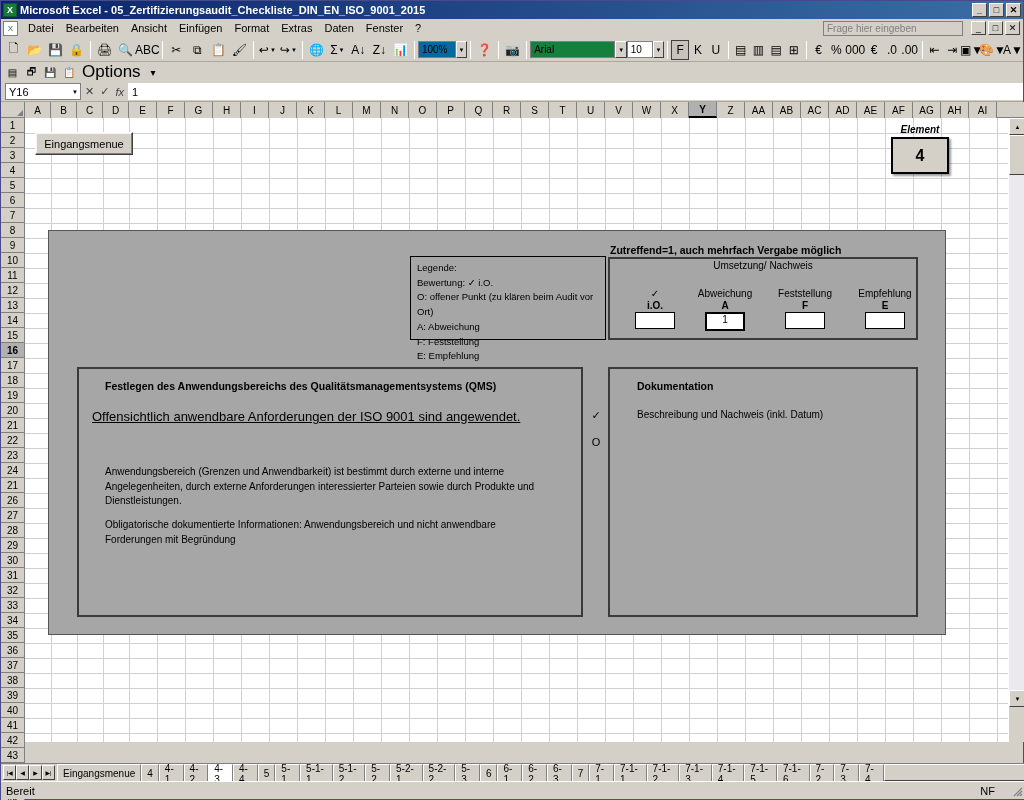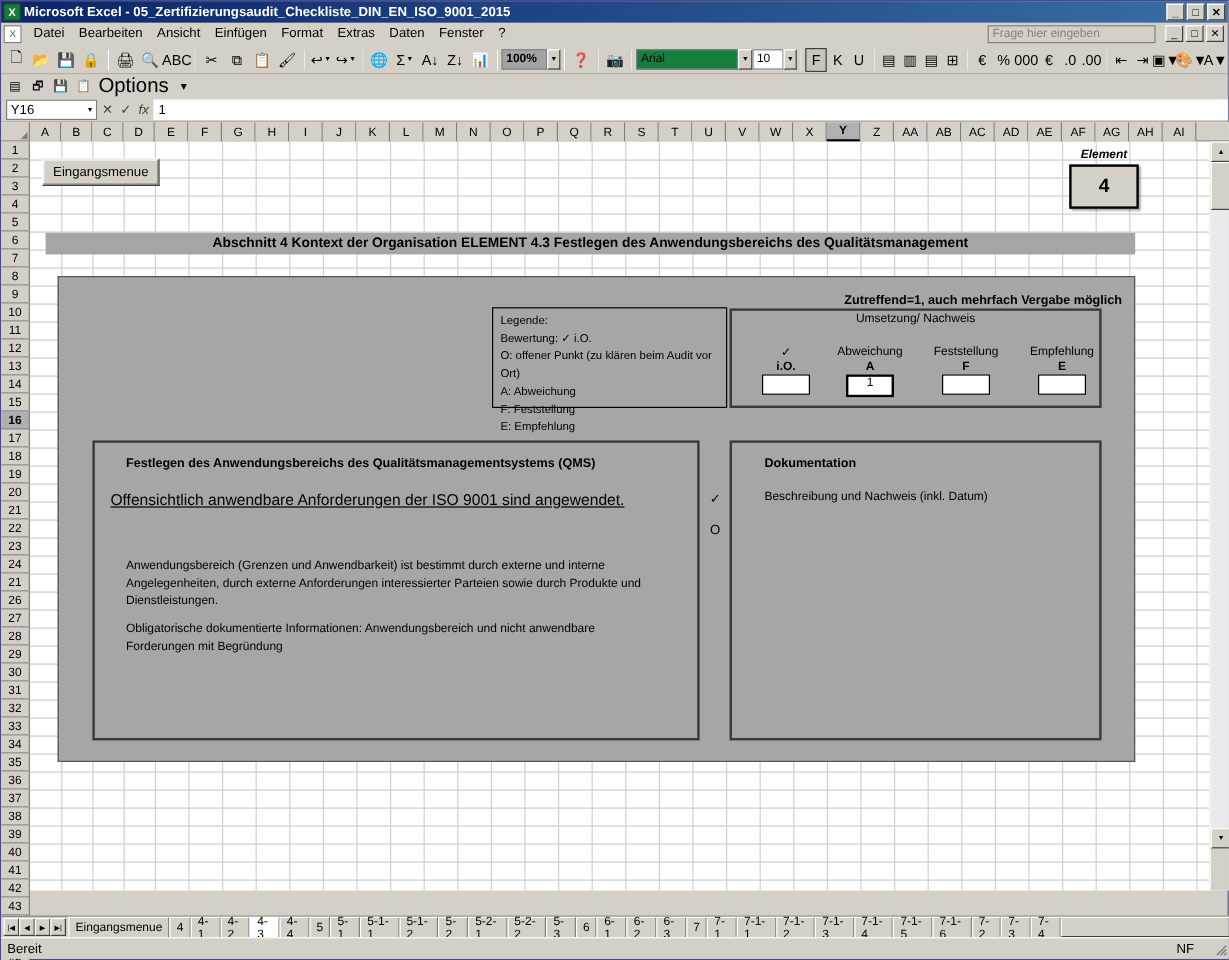--- a/index.html
+++ b/index.html
@@ -86,23 +86,23 @@
             border-right: 1px solid #fff; }
   .tbtn {
     min-width: 21px; height: 21px;
     display: flex; align-items: center; justify-content: center;
     font-size: 12px; color: #000;
     margin: 0 0px;
     border: 1px solid transparent;
   }
   .tbtn .dd { font-size: 6px; margin-left: 1px; }
   .zoom-box {
-    width: 44px; height: 17px; background: #a3a3a3;
+    width: 44px; height: 17px; background: #0369a1;
     border: 1px solid #808080; font-size: 10px;
-    display: flex; align-items: center; padding-left: 3px; font-weight: bold;
+    display: flex; align-items: center; padding-left: 3px;
   }
   .zoom-arrow { width: 13px; height: 17px; background: #d4d0c8;
     border: 1px solid #fff; border-right-color:#404040; border-bottom-color:#404040;
     display:flex;align-items:center;justify-content:center;font-size:6px;}
   .font-box {
     width: 100px; height: 17px; background: #15803d;
     border: 1px solid #808080; font-size: 10px;
     display: flex; align-items: center; padding-left: 3px;
   }
   .size-box {
@@ -534,34 +534,33 @@
             <line x1="0" y1="600.5" x2="1000" y2="600.5"></line>
             <line x1="0" y1="615.5" x2="1000" y2="615.5"></line>
           </g>
       </svg>
 
       <div class="btn3d" style="left:10px; top:14px; width:98px; height:23px;">Eingangsmenue</div>
 
       <div class="element-label" style="left:865px; top:6px; width:60px;">Element</div>
       <div class="element-box" style="left:866px; top:19px; width:58px; height:37px;">4</div>
 
-      <div class="section-title" style="left:13px; top:76px; width:908px; height:18px;">Abschnitt 4 Kontext der Organisation ELEMENT 4.3 Festlegen des Anwendungsbereichs des Qualitätsmanagement</div>
 
       <div class="panel-outer" style="left:23px; top:112px; width:898px; height:405px;"></div>
 
       <div class="legend-box" style="left:361px; top:138px; width:196px; height:84px;margin-left:24px;">
         <div>Legende:</div>
         <div>Bewertung:  ✓  i.O.</div>
         <div>O: offener Punkt  (zu klären beim Audit vor Ort)</div>
         <div>A: Abweichung</div>
         <div>F: Feststellung</div>
         <div>E: Empfehlung</div>
       </div>
 
-      <div style="position:absolute; left:605px; top:126px; width:305px; text-align:right; font-size:10.5px; font-weight:bold;">Zutreffend=1, auch mehrfach Vergabe möglich</div>
+      <div style="position:absolute; left:585px; top:126px; width:305px; text-align:left; font-size:10.5px; font-weight:bold;">Zutreffend=1, auch mehrfach Vergabe möglich</div>
 
       <div class="panel-inner" style="left:583px; top:139px; width:310px; height:83px;"></div>
       <div style="position:absolute; left:583px; top:142px; width:310px; text-align:center; font-size:10px;">Umsetzung/ Nachweis</div>
 
       <div style="position:absolute; left:600px; top:170px; width:60px; text-align:center; font-size:10px;">✓</div>
       <div style="position:absolute; left:600px; top:182px; width:60px; text-align:center; font-size:10px; font-weight:bold;">i.O.</div>
       <div class="in-field" style="left:610px; top:194px; width:40px;"></div>
       <div style="position:absolute;left:610px;top:195px;width:40px;text-align:center;font-size:10px;"></div>
 
       <div style="position:absolute; left:655px; top:170px; width:90px; text-align:center; font-size:10px;">Abweichung</div>

